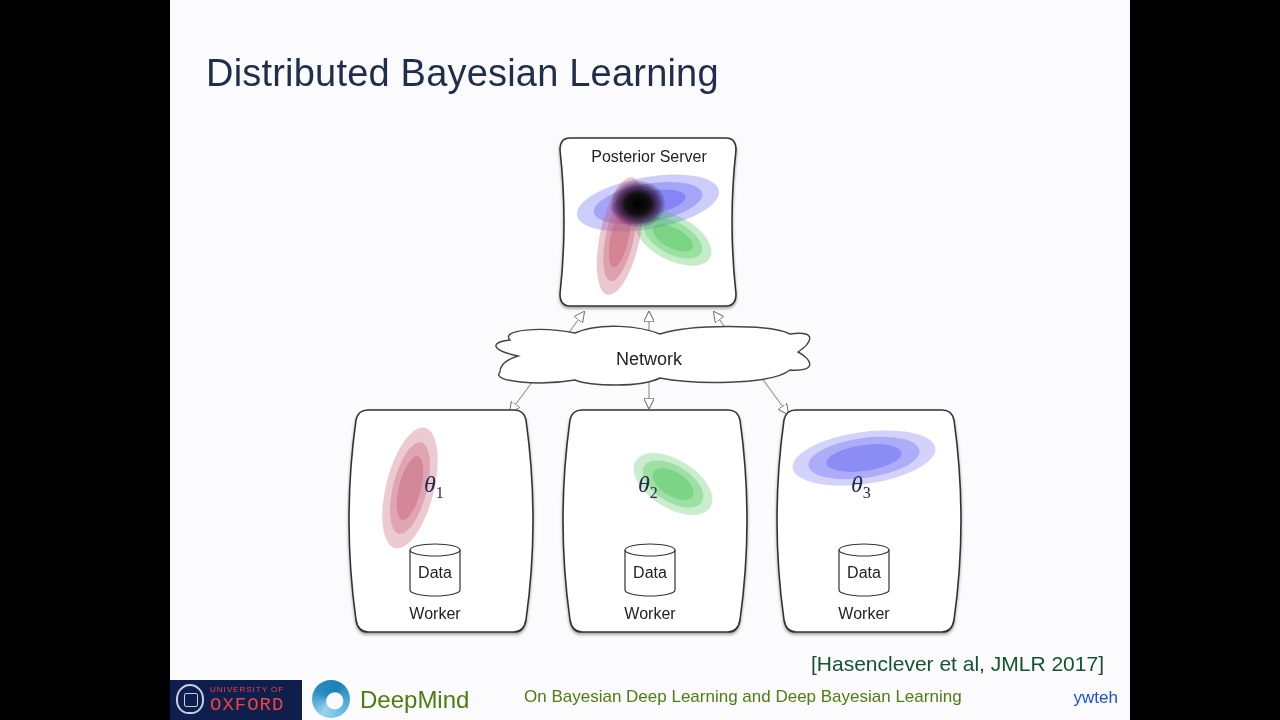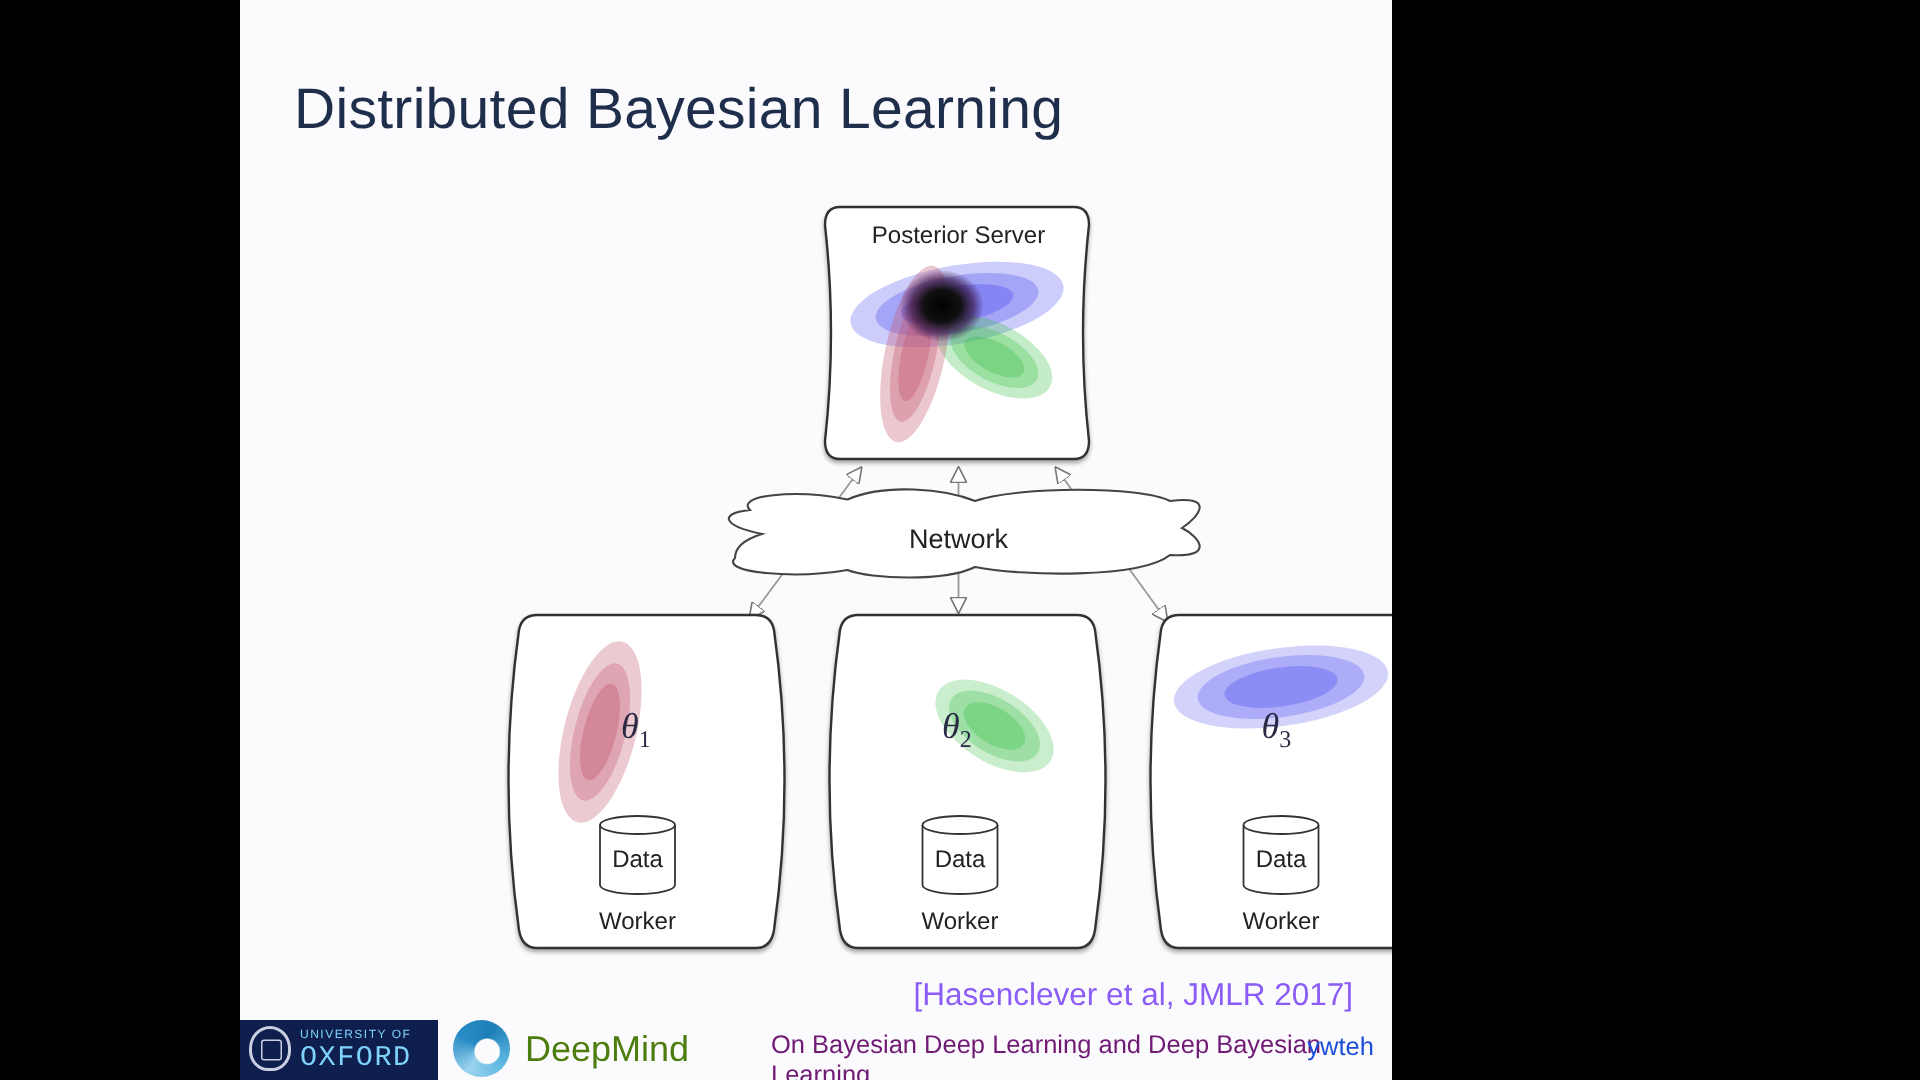--- a/index.html
+++ b/index.html
@@ -1,23 +1,23 @@
 <!DOCTYPE html>
 <html><head>
 <meta charset="utf-8">
 <style>
   html, body { margin:0; padding:0; }
   body { width:1280px; height:720px; background:#000; position:relative; overflow:hidden; font-family:"DejaVu Sans", sans-serif; }
-  .slide { position:absolute; left:160px; top:0; width:768px; height:720px; background:#fbfbfd; overflow:hidden; }
+  .slide { position:absolute; left:170px; top:0; width:960px; height:720px; background:#fbfbfd; overflow:hidden; }
   .title { position:absolute; left:36px; top:52px; font-family:"Liberation Sans", sans-serif; font-size:38px; color:#1f2e4a; letter-spacing:0.2px; font-weight:normal; }
   svg.diagram { position:absolute; left:0; top:0; }
-  .citation { position:absolute; right:26px; top:652px; font-family:"Liberation Sans", sans-serif; font-size:21px; color:#8b5cf6; }
-  .footer-title { position:absolute; left:354px; top:687px; font-family:"Liberation Sans", sans-serif; font-size:17px; color:#701a75; }
+  .citation { position:absolute; right:26px; top:652px; font-family:"Liberation Sans", sans-serif; font-size:21px; color:#14532d; }
+  .footer-title { position:absolute; left:354px; top:687px; font-family:"Liberation Sans", sans-serif; font-size:17px; color:#4d7c0f; }
   .footer-author { position:absolute; right:12px; top:688px; font-family:"Liberation Sans", sans-serif; font-size:17px; color:#1d4ed8; }
-  .oxford { position:absolute; left:0; top:680px; width:132px; height:40px; background:#0f1f4d; color:#7dd3fc; }
+  .oxford { position:absolute; left:0; top:680px; width:132px; height:40px; background:#0f1f4d; color:#ef4444; }
   .oxford .crest { position:absolute; left:6px; top:4px; width:28px; height:30px; border:2px solid #c9cfe0; border-radius:50% 50% 45% 45%; box-sizing:border-box; }
   .oxford .crest::after { content:""; position:absolute; left:6px; top:7px; width:12px; height:12px; border:1px solid #c9cfe0; border-radius:2px; }
   .oxford .univ { position:absolute; left:40px; top:5px; font-size:8px; letter-spacing:1px; font-family:"Liberation Sans", sans-serif; }
   .oxford .name { position:absolute; left:40px; top:14px; font-size:19px; font-family:Liberation Mono, monospace; letter-spacing:1px; }
   .deepmind { position:absolute; left:140px; top:678px; height:42px; }
   .deepmind .logo { position:absolute; left:2px; top:2px; width:38px; height:38px; border-radius:50%; background:radial-gradient(circle at 60% 55%, #fbfbfd 0 8px, transparent 9px), conic-gradient(from 30deg, #1d7fb8, #5bb5e0, #9ad3ef, #2a8cc4, #1d7fb8); }
   .deepmind .text { position:absolute; left:50px; top:8px; font-family:"Liberation Sans", sans-serif; font-size:24px; color:#4d7c0f; white-space:nowrap; }
   .lbl { font-family:"Liberation Sans", sans-serif; fill:#222; }
   .theta { font-family:"Liberation Serif", serif; font-style:italic; fill:#2a2a44; }
 </style>

